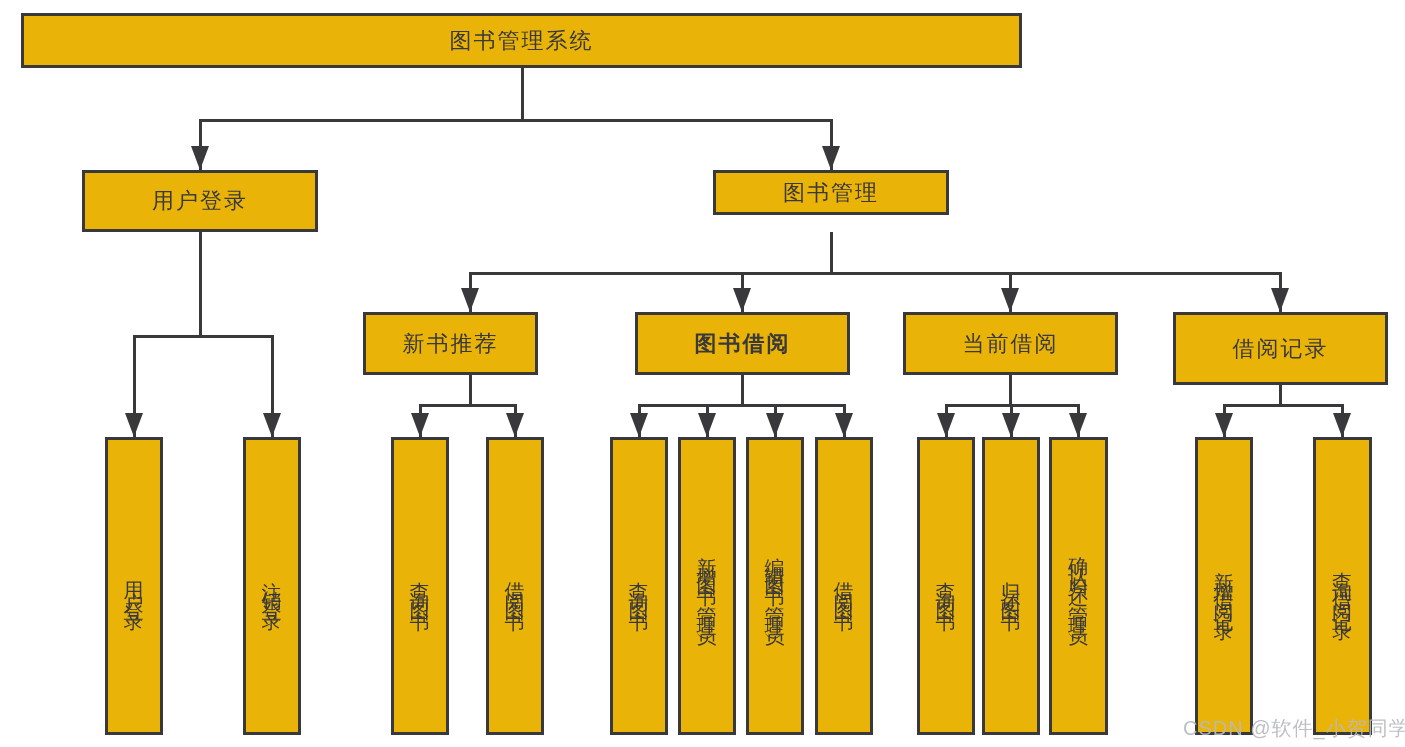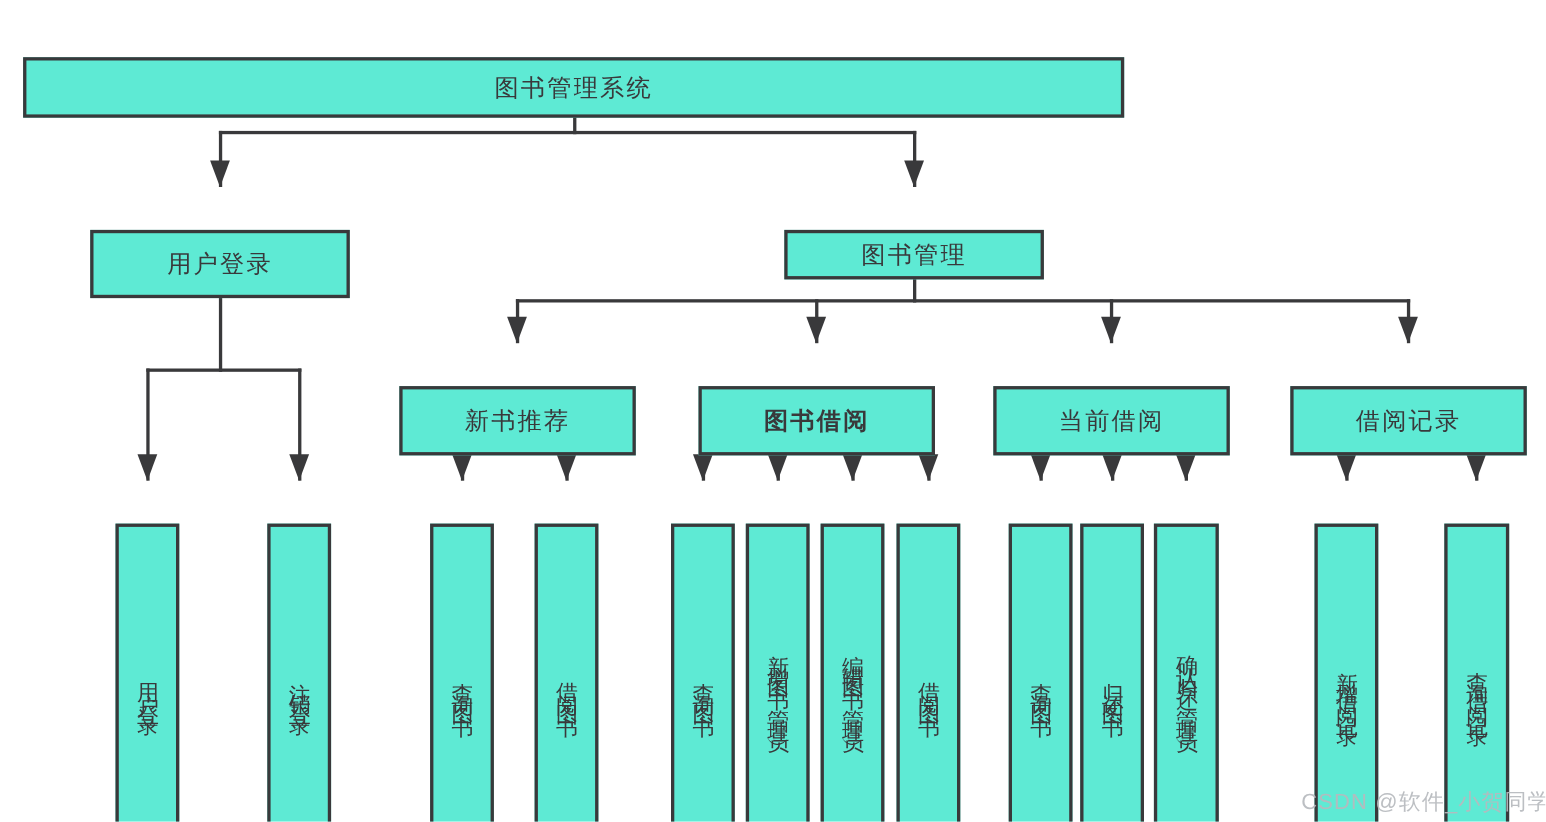--- a/index.html
+++ b/index.html
@@ -9,28 +9,27 @@
   html,body{margin:0;padding:0;background:var(--bg);}
   #diagram-canvas{
     position:relative;
     width:1405px;height:747px;
     background:var(--bg);
     overflow:hidden;
     font-family:"Liberation Sans", sans-serif;
   }
   .node{
     position:absolute;
-    background:#5eead4;
+    background:#eab308;
     border:3px solid var(--ink);
     box-sizing:border-box;
     display:flex;
     align-items:center;
     justify-content:center;
     z-index:2;
-    margin-top:39px;
   }
   .node-h .node-label{
     font-size:22px;
     letter-spacing:2px;
     color:var(--ink);
     white-space:nowrap;
   }
   .node-v .node-label{
     writing-mode:vertical-rl;
     text-orientation:mixed;
@@ -72,30 +71,30 @@
   <div class="watermark">CSDN @软件_小贺同学</div>
 <div class="node node-h" style="left: 21px; top: 13px; width: 1001px; height: 55px;">
       <span class="node-label">图书管理系统</span>
     </div>
     <div class="node node-h" style="left: 82px; top: 170px; width: 236px; height: 62px;">
       <span class="node-label">用户登录</span>
     </div>
     <div class="node node-h" style="left: 713px; top: 170px; width: 236px; height: 45px;">
       <span class="node-label">图书管理</span>
     </div>
-    <div class="node node-h" style="left: 363px; top: 312px; width: 215px; height: 63px;">
+    <div class="node node-h" style="left: 363px; top: 312px; width: 175px; height: 63px;">
       <span class="node-label">新书推荐</span>
     </div>
     <div class="node node-h" style="left: 635px; top: 312px; width: 215px; height: 63px; font-weight: bold;">
       <span class="node-label">图书借阅</span>
     </div>
     <div class="node node-h" style="left: 903px; top: 312px; width: 215px; height: 63px;">
       <span class="node-label">当前借阅</span>
     </div>
-    <div class="node node-h" style="left: 1173px; top: 312px; width: 215px; height: 63px; font-family: Liberation Serif, serif;">
+    <div class="node node-h" style="left: 1173px; top: 312px; width: 215px; height: 73px; font-family: Liberation Serif, serif;">
       <span class="node-label">借阅记录</span>
     </div>
     <div class="node node-v" style="left: 105px; top: 437px; width: 58px; height: 298px;">
       <span class="node-label">用户登录</span>
     </div>
     <div class="node node-v" style="left: 243px; top: 437px; width: 58px; height: 298px;">
       <span class="node-label">注销登录</span>
     </div>
     <div class="node node-v" style="left: 391px; top: 437px; width: 58px; height: 298px;">
       <span class="node-label">查询图书</span>

